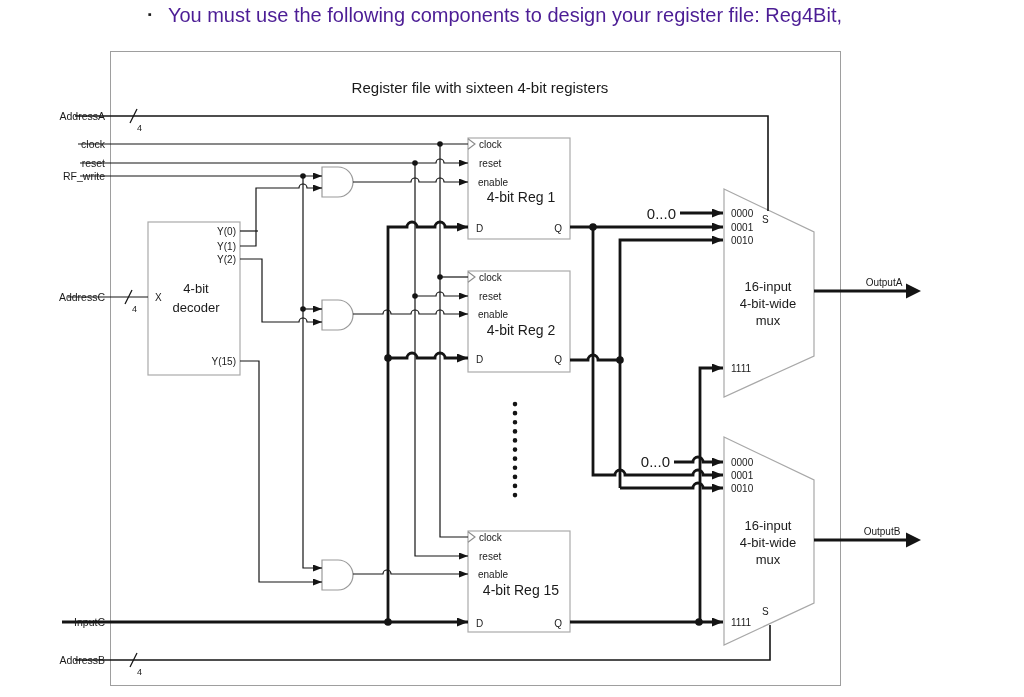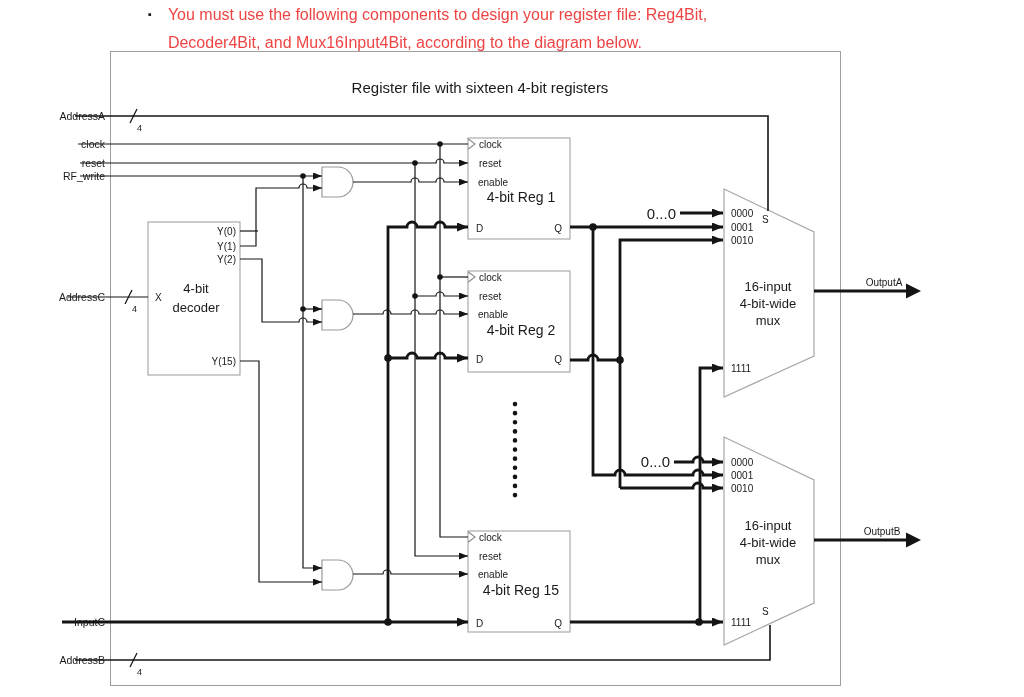--- a/index.html
+++ b/index.html
@@ -1,39 +1,38 @@
 <!DOCTYPE html>
 <html><head>
 <meta charset="utf-8">
 <style>
   html,body{margin:0;padding:0;background:#fff;}
   #canvas{position:relative;width:1024px;height:697px;background:#fff;overflow:hidden;
           font-family:"Liberation Sans",sans-serif;}
   #instruction{position:absolute;left:148px;top:1px;display:flex;color:#1c1c1c;}
   #instruction .bullet{font-size:11px;line-height:26px;margin-right:16px;}
-  #instruction .lines{font-size:16px;line-height:28px;color:#ef4444;}
+  #instruction .lines{font-size:20px;line-height:28px;color:#4c1d95;}
   svg{position:absolute;left:0;top:0;}
   text{fill:#1a1a1a;}
   .t10{font-size:10px;}
   .t105{font-size:10.5px;}
   .t13{font-size:13px;}
   .t14{font-size:14px;}
   .t15{font-size:15px;}
   .t9{font-size:9px;}
 </style>
 </head>
 <body>
 
 <div id="canvas">
 
   <div id="instruction">
     <span class="bullet">▪</span>
     <div class="lines">
       <div>You must use the following components to design your register file: Reg4Bit,</div>
-      <div>Decoder4Bit, and Mux16Input4Bit, according to the diagram below.</div>
     </div>
   </div>
 
   <svg width="1024" height="697" viewBox="0 0 1024 697">
     <defs>
       <marker id="ah" markerUnits="userSpaceOnUse" markerWidth="10" markerHeight="8" refX="9" refY="3.5" orient="auto">
         <path d="M0 0 L9 3.5 L0 7 Z" fill="#141414"></path>
       </marker>
       <marker id="ahb" markerUnits="userSpaceOnUse" markerWidth="13" markerHeight="10" refX="11" refY="4.5" orient="auto">
         <path d="M0 0 L11 4.5 L0 9 Z" fill="#141414"></path>

